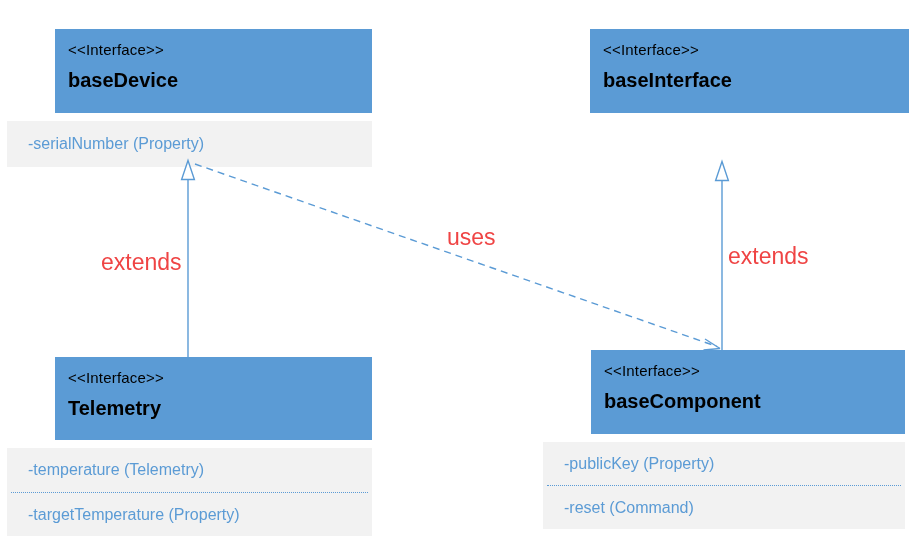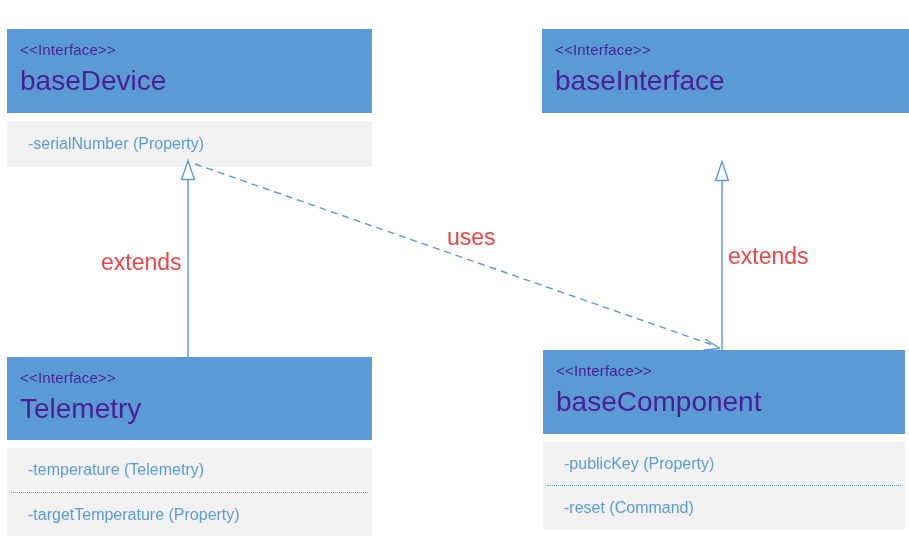--- a/index.html
+++ b/index.html
@@ -6,33 +6,35 @@
   #canvas{
     position:relative;
     width:909px;height:558px;
     background:#ffffff;
     font-family:"Liberation Sans","DejaVu Sans",sans-serif;
     overflow:hidden;
   }
   .uml-box{position:absolute;}
   .box-header{
     background:#5B9BD5;
-    color:#4c1d95;
+    color:#000000;
     padding:11px 0 0 13px;
     box-sizing:border-box;
+    margin-left:48px;
   }
   .stereotype{
     font-size:15px;
     line-height:19px;
     letter-spacing:0.2px;
   }
   .box-name{
-    font-size:28px;
+    font-size:20px;
     line-height:25px;
     margin-top:9px;
+    font-weight:bold;
   }
   .box-body{
     background:#F2F2F2;
     margin-top:8px;
   }
   .member{
     display:flex;
     align-items:center;
     padding-left:21px;
     font-size:16px;

